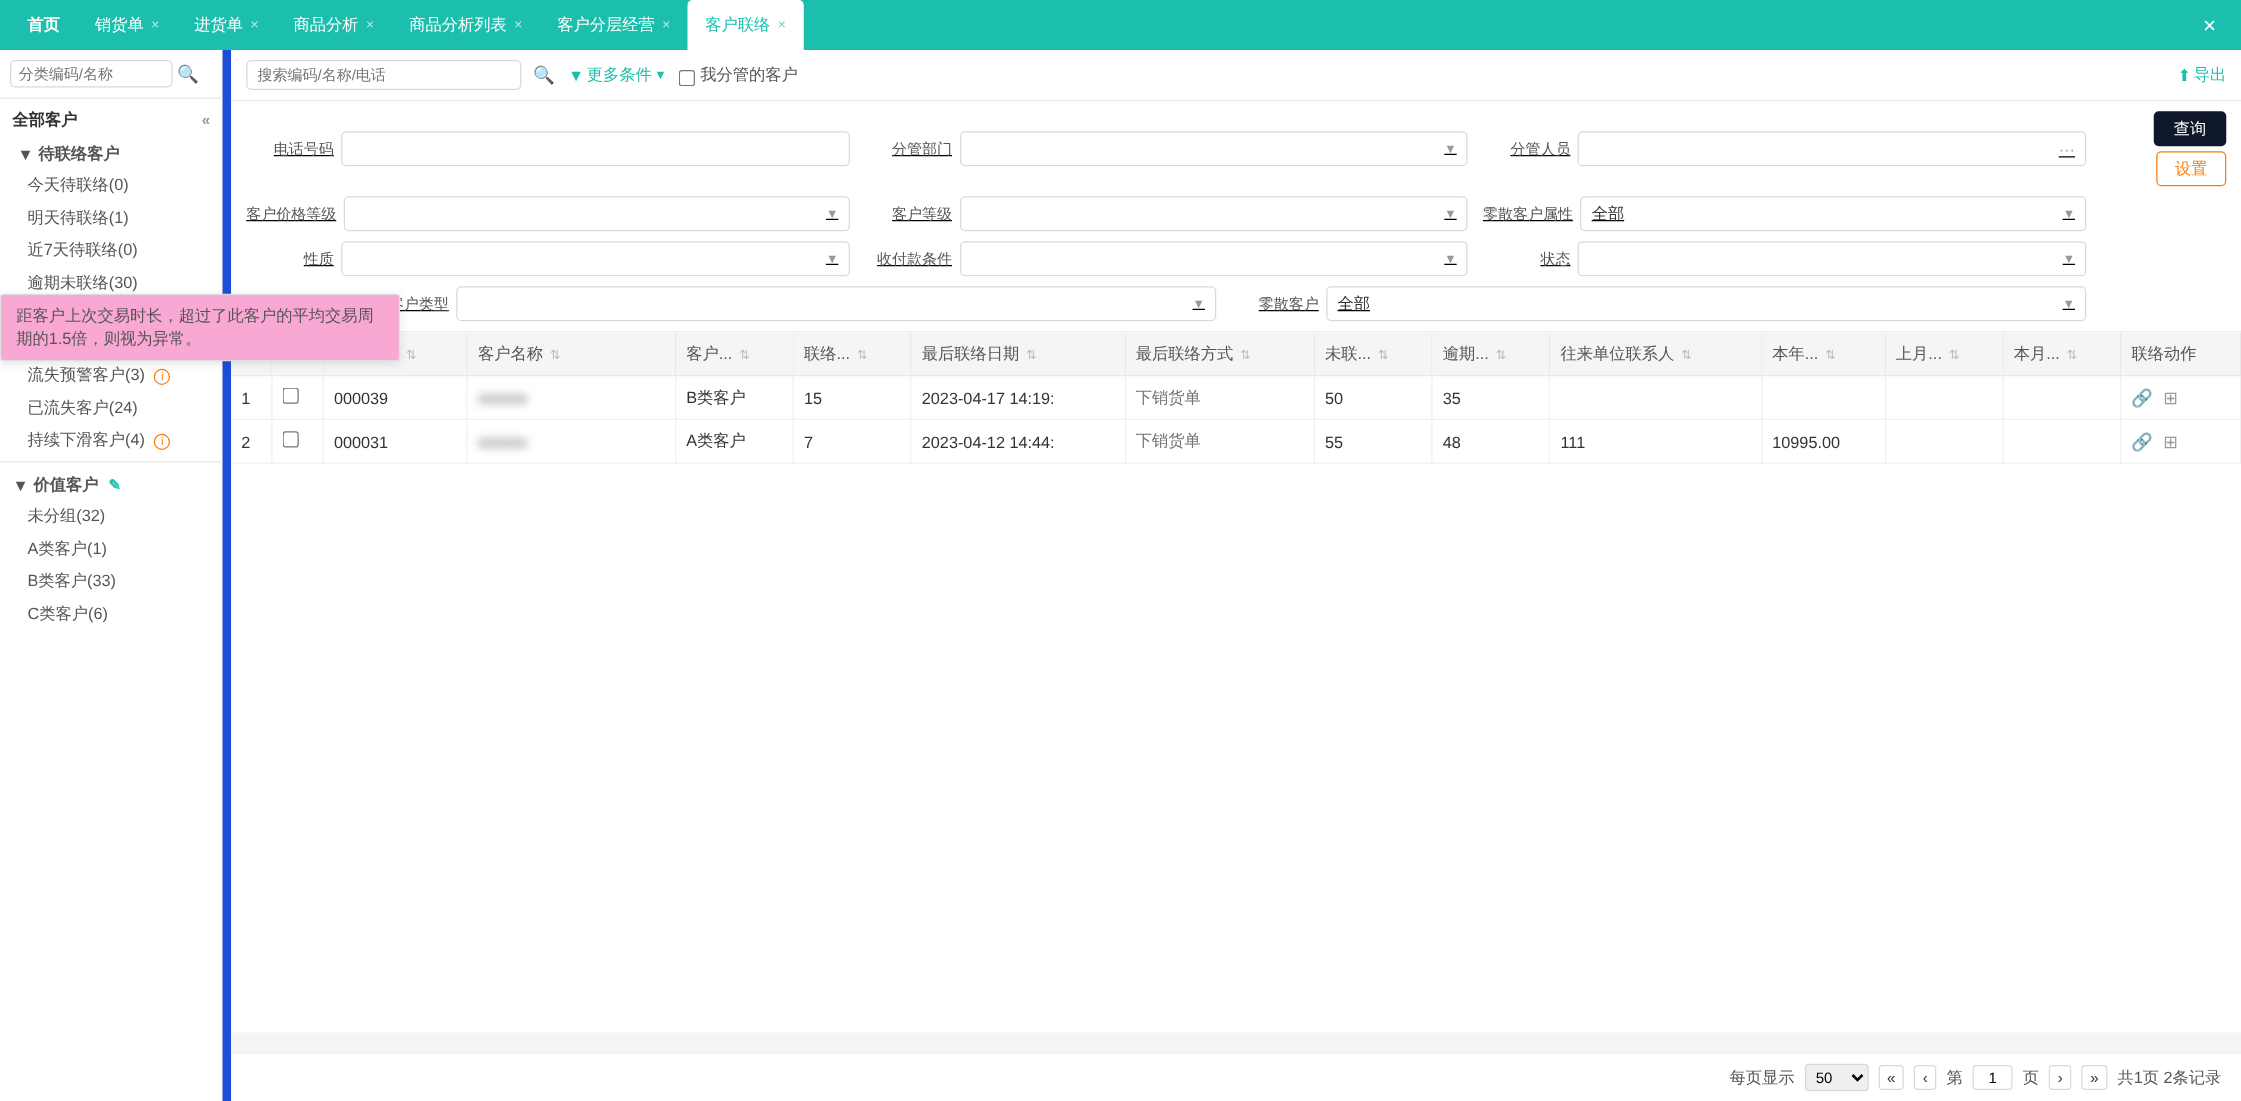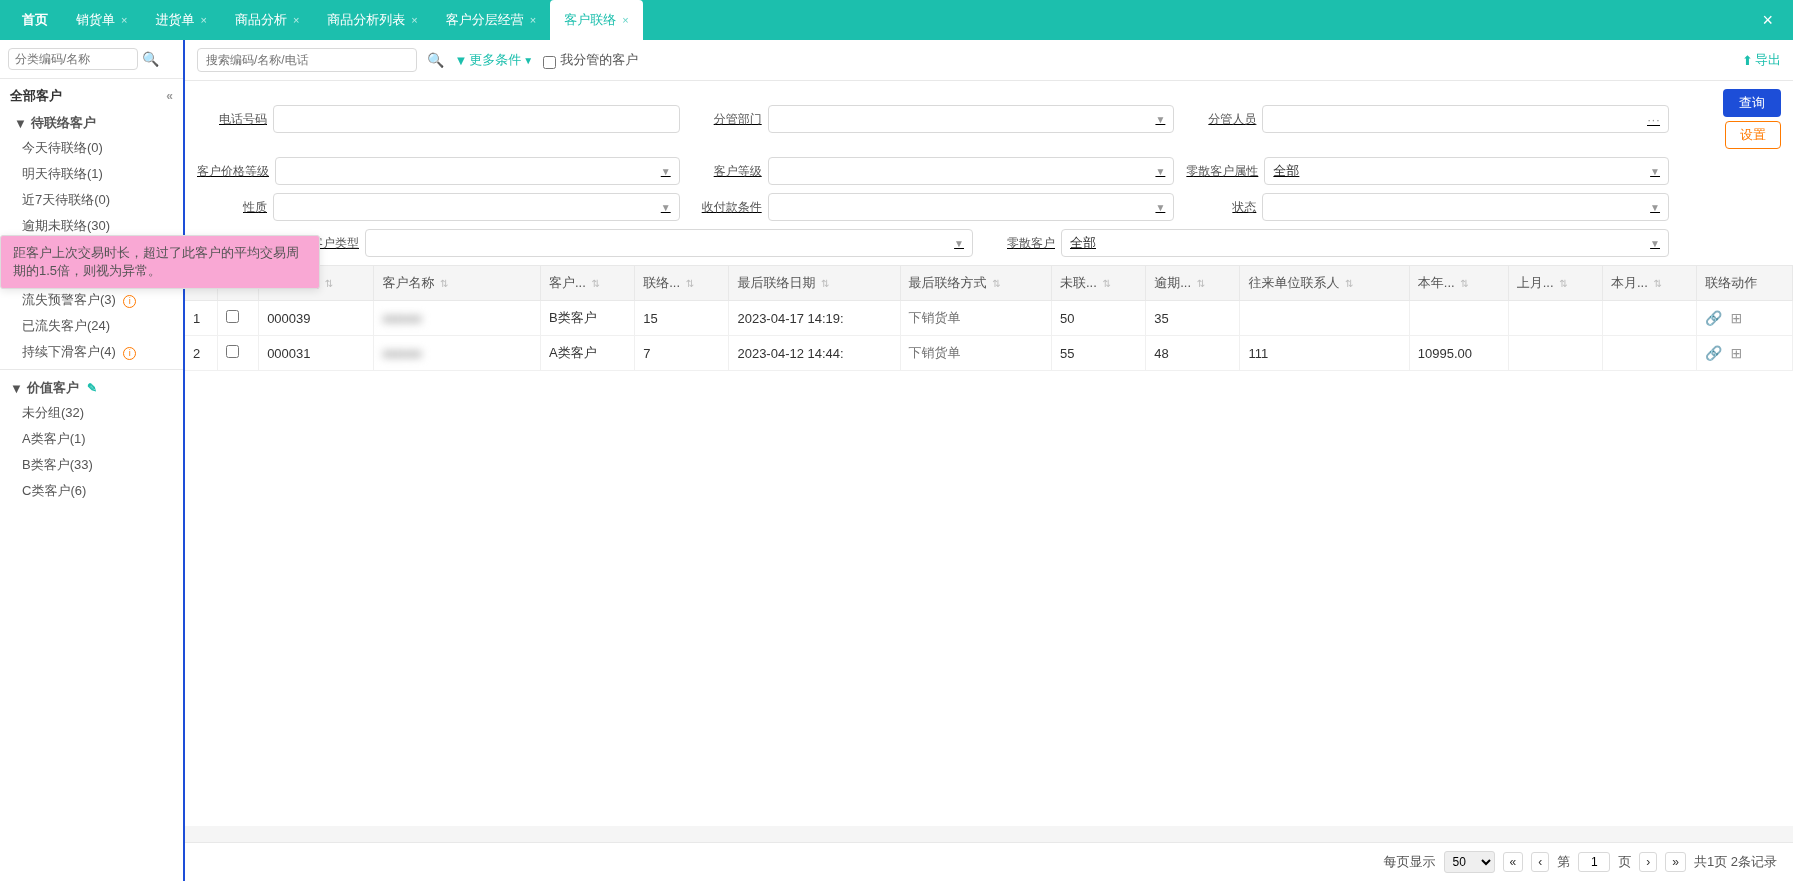--- a/index.html
+++ b/index.html
@@ -49,21 +49,21 @@
     
     .main-layout {
       display: flex;
       height: calc(881px - 40px);
     }
 
     
     .sidebar {
       width: 185px;
       background: #fff;
-      border-right: 2px solid #1d4ed8;
+      border-right: 7px solid #1d4ed8;
       display: flex;
       flex-direction: column;
       overflow-y: auto;
       flex-shrink: 0;
     }
     .sidebar-search {
       padding: 8px;
       display: flex;
       align-items: center;
       border-bottom: 1px solid #e8e8e8;
@@ -233,21 +233,21 @@
       border: 1px solid #d9d9d9;
       border-radius: 4px;
       padding: 3px 8px;
       font-size: 12px;
       flex: 1;
       min-height: 28px;
     }
     .filter-dots { color: #999; cursor: pointer; padding: 0 4px; }
 
     .query-btn {
-      background: #1d4ed8;
+      background: #0f172a;
       color: #fff;
       border: none;
       border-radius: 4px;
       padding: 5px 16px;
       cursor: pointer;
       font-size: 13px;
       white-space: nowrap;
     }
     .settings-btn {
       background: #fff;

